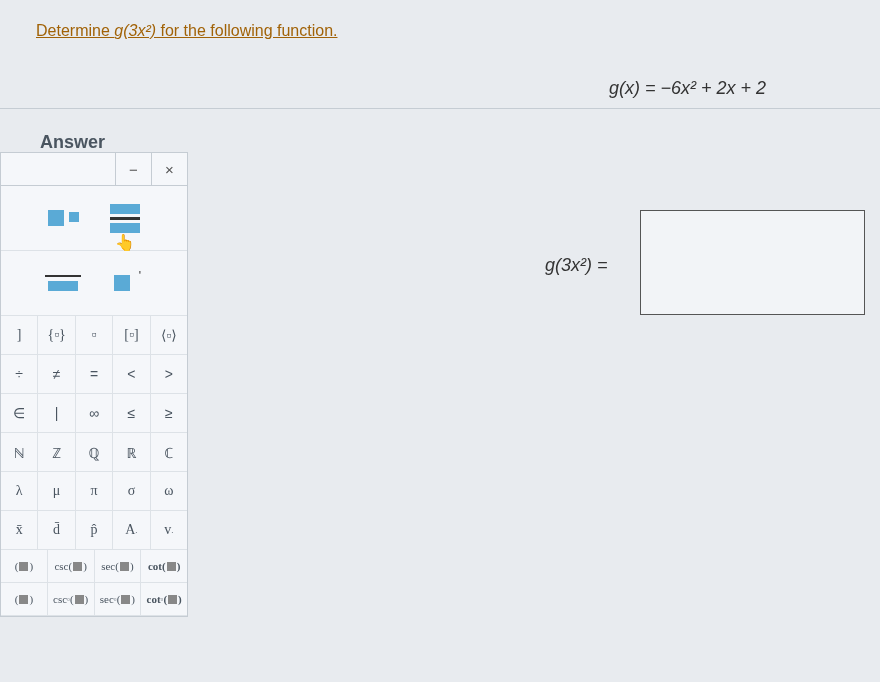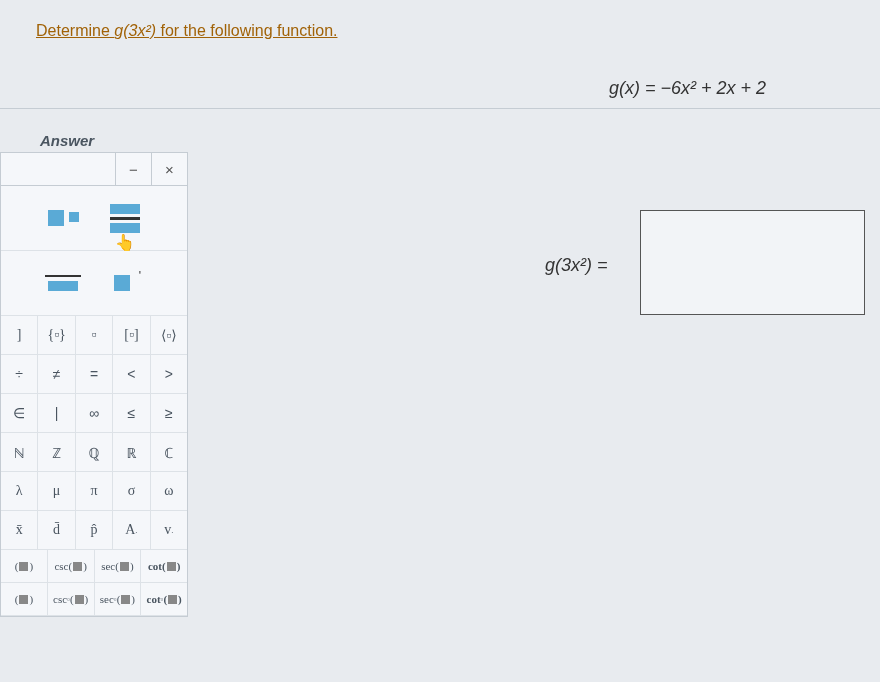--- a/index.html
+++ b/index.html
@@ -1,20 +1,20 @@
 <!DOCTYPE html>
 <html><head>
 <meta charset="utf-8">
 <style>
   * { box-sizing: border-box; margin: 0; padding: 0; }
   body { font-family: Arial, sans-serif; background: #e8ebef; color: #4a5560; width: 880px; height: 682px; position: relative; overflow: hidden; }
   .question { position: absolute; top: 22px; left: 36px; font-size: 16px; color: #a16207; text-decoration: underline; }
   .question .math { font-style: italic; }
   .given-func { position: absolute; top: 78px; left: 585px; font-size: 18px; color: #333; font-style: italic; margin-left: 24px; }
-  .answer-label { position: absolute; top: 132px; left: 40px; font-size: 15px; font-weight: bold; color: #4a5560; font-style: italic; }
+  .answer-label { position: absolute; top: 132px; left: 40px; font-size: 18px; font-weight: bold; color: #4a5560; }
   .answer-prompt { position: absolute; top: 255px; left: 545px; font-size: 18px; font-style: italic; color: #333; }
   .answer-box { position: absolute; top: 210px; left: 640px; width: 225px; height: 105px; border: 1px solid #555; background: #f2f4f7; }
   .panel { position: absolute; top: 152px; left: 0; width: 188px; background: #f5f7fa; border: 1px solid #c5ccd3; }
   .panel-top { display: flex; justify-content: flex-end; border-bottom: 1px solid #c5ccd3; }
   .panel-top .btn { width: 36px; height: 32px; display: flex; align-items: center; justify-content: center; border-left: 1px solid #c5ccd3; cursor: pointer; font-size: 15px; color: #555; }
   .row { display: flex; border-bottom: 1px solid #dde2e7; }
   .cell { flex: 1; height: 38px; display: flex; align-items: center; justify-content: center; font-size: 14px; color: #4a5560; border-right: 1px solid #dde2e7; cursor: pointer; }
   .cell:last-child { border-right: none; }
   .cell.math-font { font-family: Georgia, serif; }
   .templates { display: flex; flex-wrap: wrap; padding: 12px 6px; gap: 10px; border-bottom: 1px solid #dde2e7; position: relative; justify-content: center; }

